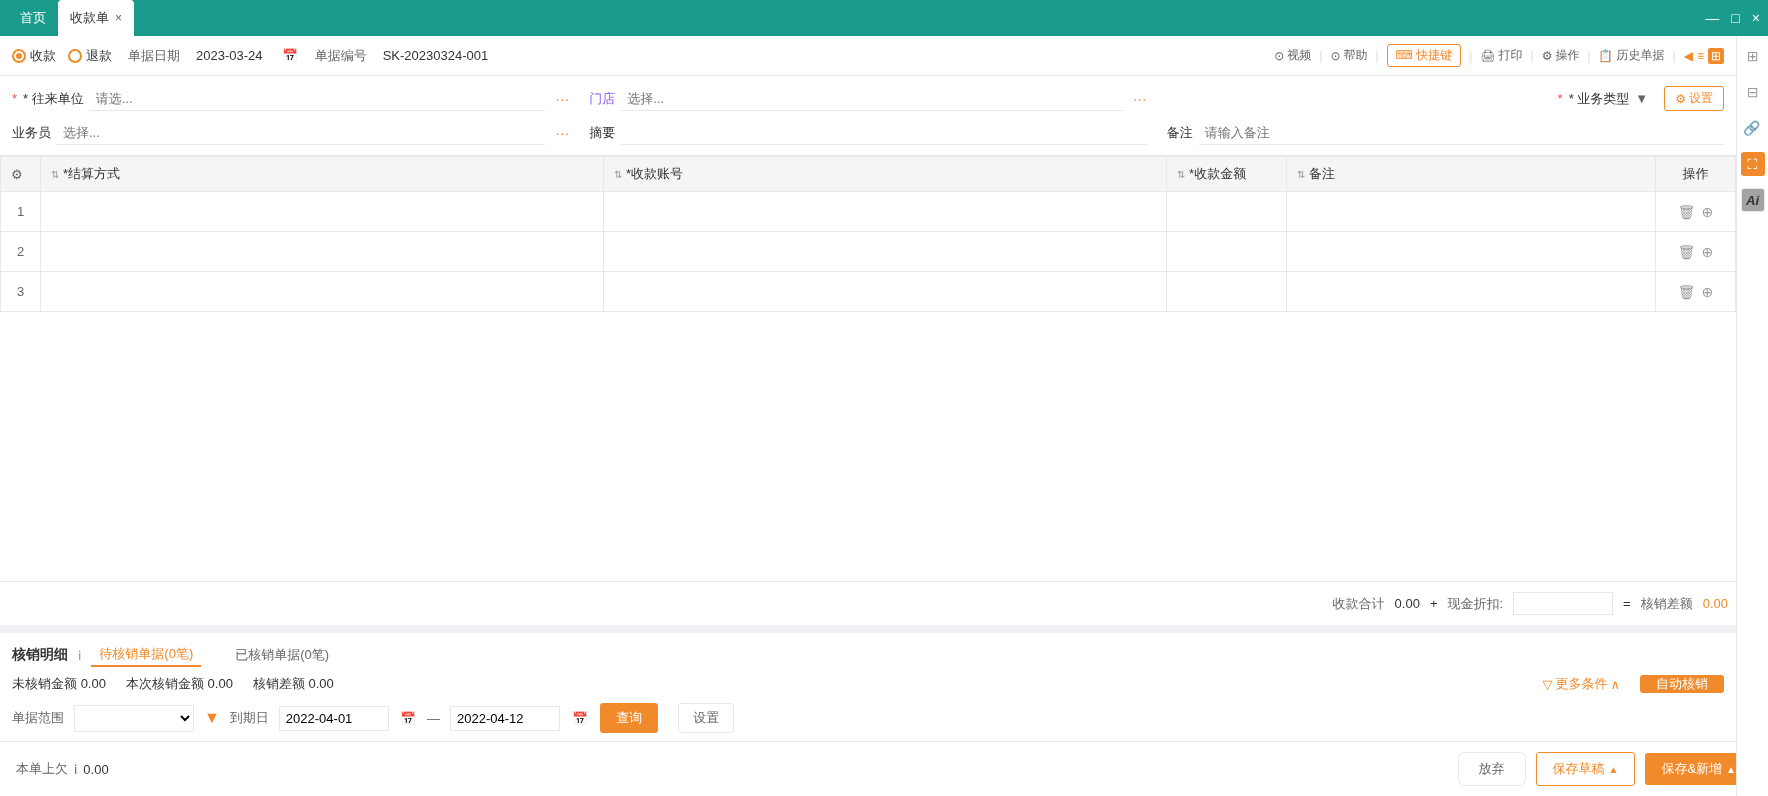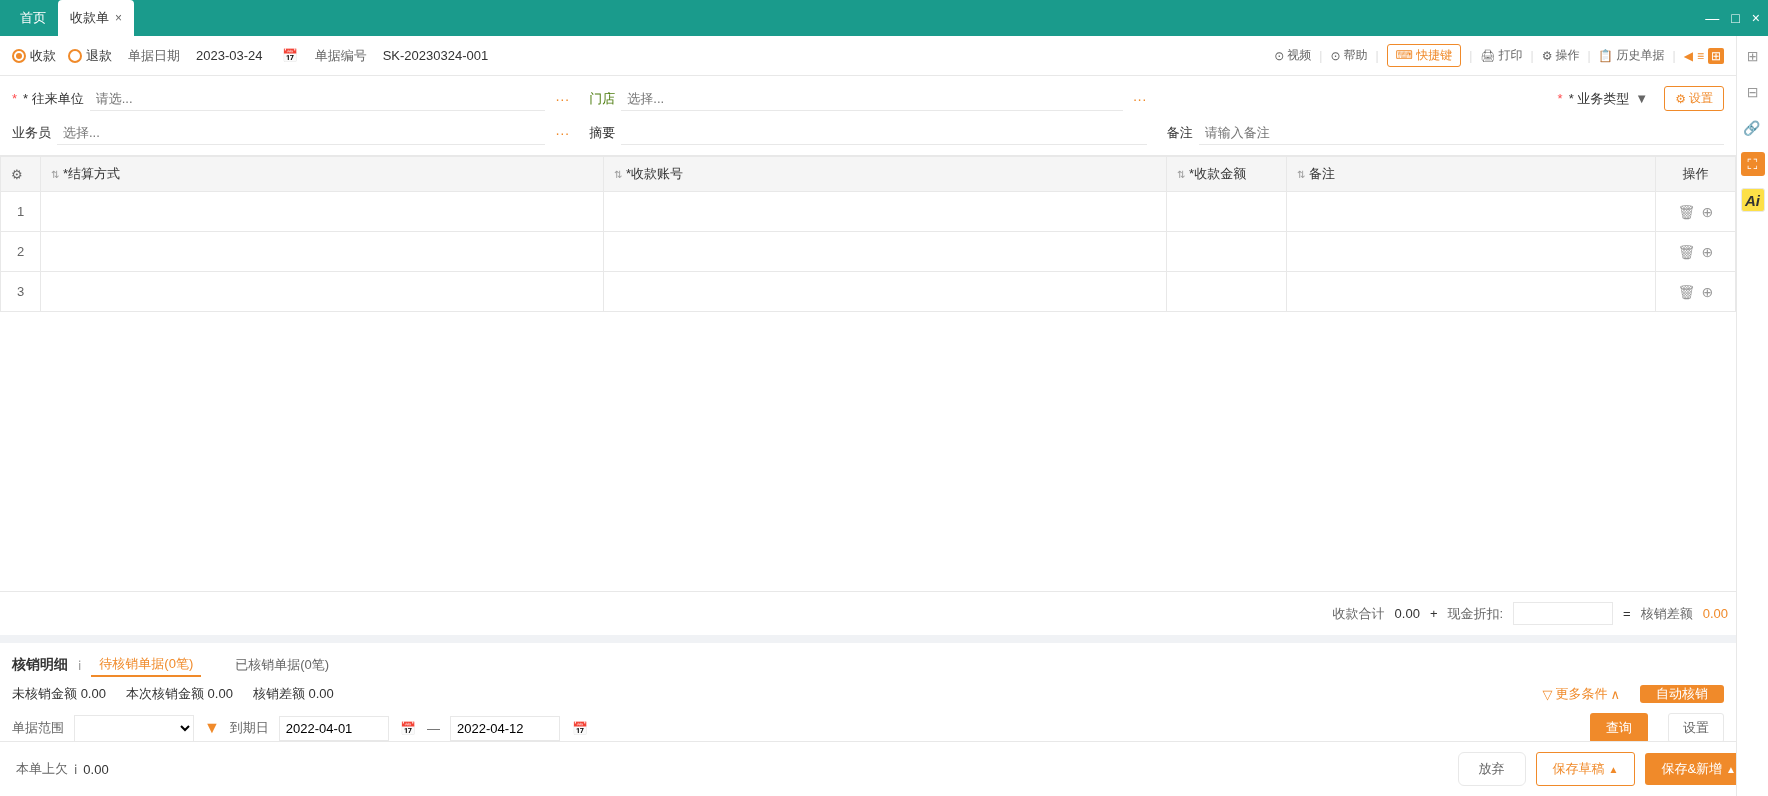--- a/index.html
+++ b/index.html
@@ -532,21 +532,21 @@
 
   <div class="form-fields">
     <div class="fields-row">
       <div class="field-group" style="flex: 2;">
         <span class="required">*</span>
         <span style="white-space:nowrap; color:#333;">* 往来单位</span>
         <input class="field-input" type="text" placeholder="请选..." style="color: rgb(153, 153, 153);">
         <span class="more-icon">···</span>
       </div>
       <div class="field-group" style="flex: 2; padding-left: 20px;">
-        <span style="white-space:nowrap; color:#4d7c0f;">门店</span>
+        <span style="white-space:nowrap; color:#8b5cf6;">门店</span>
         <input class="field-input" type="text" placeholder="选择..." style="color: rgb(153, 153, 153);">
         <span class="more-icon">···</span>
       </div>
       <div class="field-group" style="flex: 2; padding-left: 20px; justify-content: flex-end;">
         <span style="color:#ff4d4f;">*</span>
         <span style="white-space:nowrap; color:#333;">* 业务类型</span>
         <span class="dropdown-icon">▼</span>
         <button class="settings-btn" style="margin-left:10px;">
           <span>⚙</span>
           <span>设置</span>
@@ -682,21 +682,21 @@
       <div class="more-filters">
         <span>▽</span>
         <span>更多条件</span>
         <span>∧</span>
       </div>
       <button class="auto-verify-btn">
         <span>自动核销</span>
       </button>
     </div>
 
-    <div class="verify-filter-row" style="margin-bottom: 10px; display: flex; align-items: center; gap: 12px; justify-content: space-between;">
+    <div class="verify-filter-row" style="margin-bottom: 20px; display: flex; align-items: center; gap: 12px; justify-content: flex-start;">
       <div style="display:flex; align-items:center; gap:10px;">
         <span class="filter-label">单据范围</span>
         <select class="filter-select">
           <option></option>
         </select>
         <span style="color:#f08a2a; cursor:pointer; font-size:16px;">▼</span>
 
         <span class="filter-label">到期日</span>
         <input class="date-input" type="text" value="2022-04-01" style="">
         <span class="calendar-btn">📅</span>
@@ -749,21 +749,21 @@
     </table>
   </div>
 
 </div>
 
 <div class="right-sidebar">
   <div class="sidebar-icon">⊞</div>
   <div class="sidebar-icon">⊟</div>
   <div class="sidebar-icon">🔗</div>
   <div class="sidebar-icon active">⛶</div>
-  <div class="sidebar-icon" style="font-size:15px; font-style:italic; background:#fde047; color:#333; border:1px solid #e8e8e8; font-weight:bold;">
+  <div class="sidebar-icon" style="font-size:13px; font-style:italic; background:#a3a3a3; color:#333; border:1px solid #e8e8e8; font-weight:bold;">
     <span>Ai</span>
   </div>
 </div>
 
 <div class="bottom-bar">
   <div class="left-info">
     <span>本单上欠</span>
     <span class="info-icon">ℹ</span>
     <span class="value">0.00</span>
   </div>

